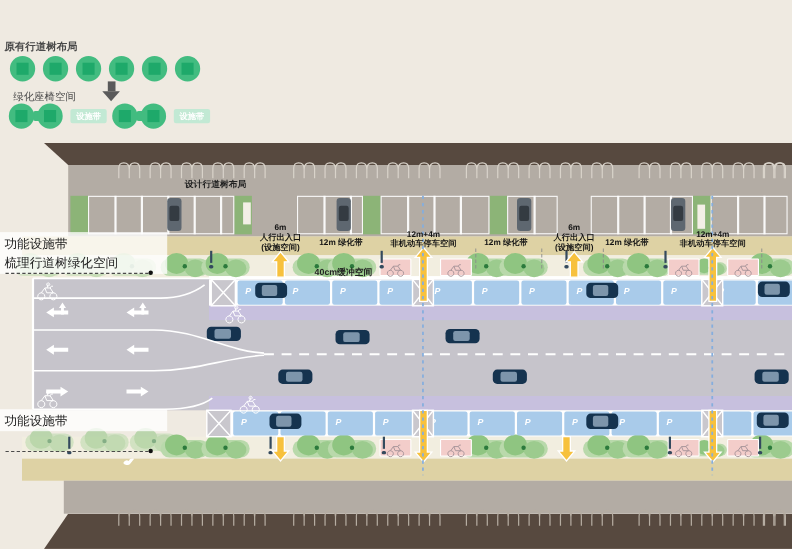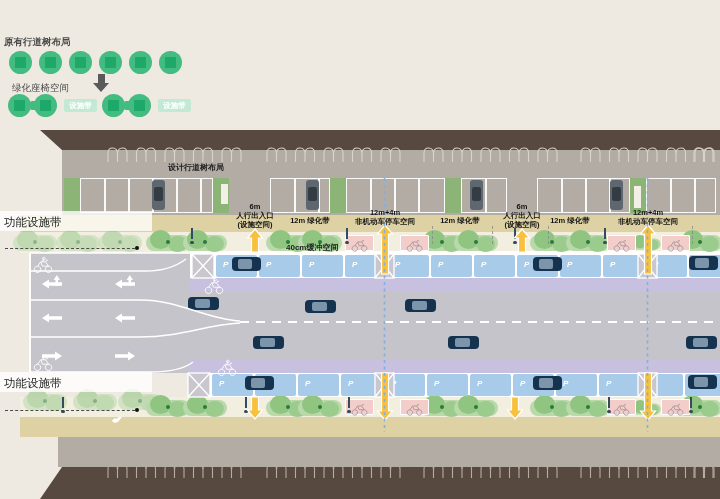--- a/index.html
+++ b/index.html
@@ -500,20 +500,21 @@
       <div class="band-label" style="left: 310px; top: 216px;">12m 绿化带</div>
       <div class="band-label" style="left: 385px; top: 208px;">12m+4m<br>非机动车停车空间</div>
       <div class="band-label" style="left: 460px; top: 216px;">12m 绿化带</div>
       <div class="band-label" style="left: 522px; top: 202px;">6m<br>人行出入口<br>(设施空间)</div>
       <div class="band-label" style="left: 570px; top: 216px;">12m 绿化带</div>
       <div class="band-label" style="left: 648px; top: 208px;">12m+4m<br>非机动车停车空间</div>
     </div>
 
   <div class="callout" style="left:0;top:211px;">
     <div class="l">功能设施带</div>
+    <div class="l">梳理行道树绿化空间</div>
   </div>
   <div class="leader" style="left:5px;top:248px;">
       <i></i>
     </div>
 
   <div class="callout" style="left:0;top:372px;">
     <div class="l">功能设施带</div>
   </div>
   <div class="leader" style="left:5px;top:410px;">
       <i></i>

